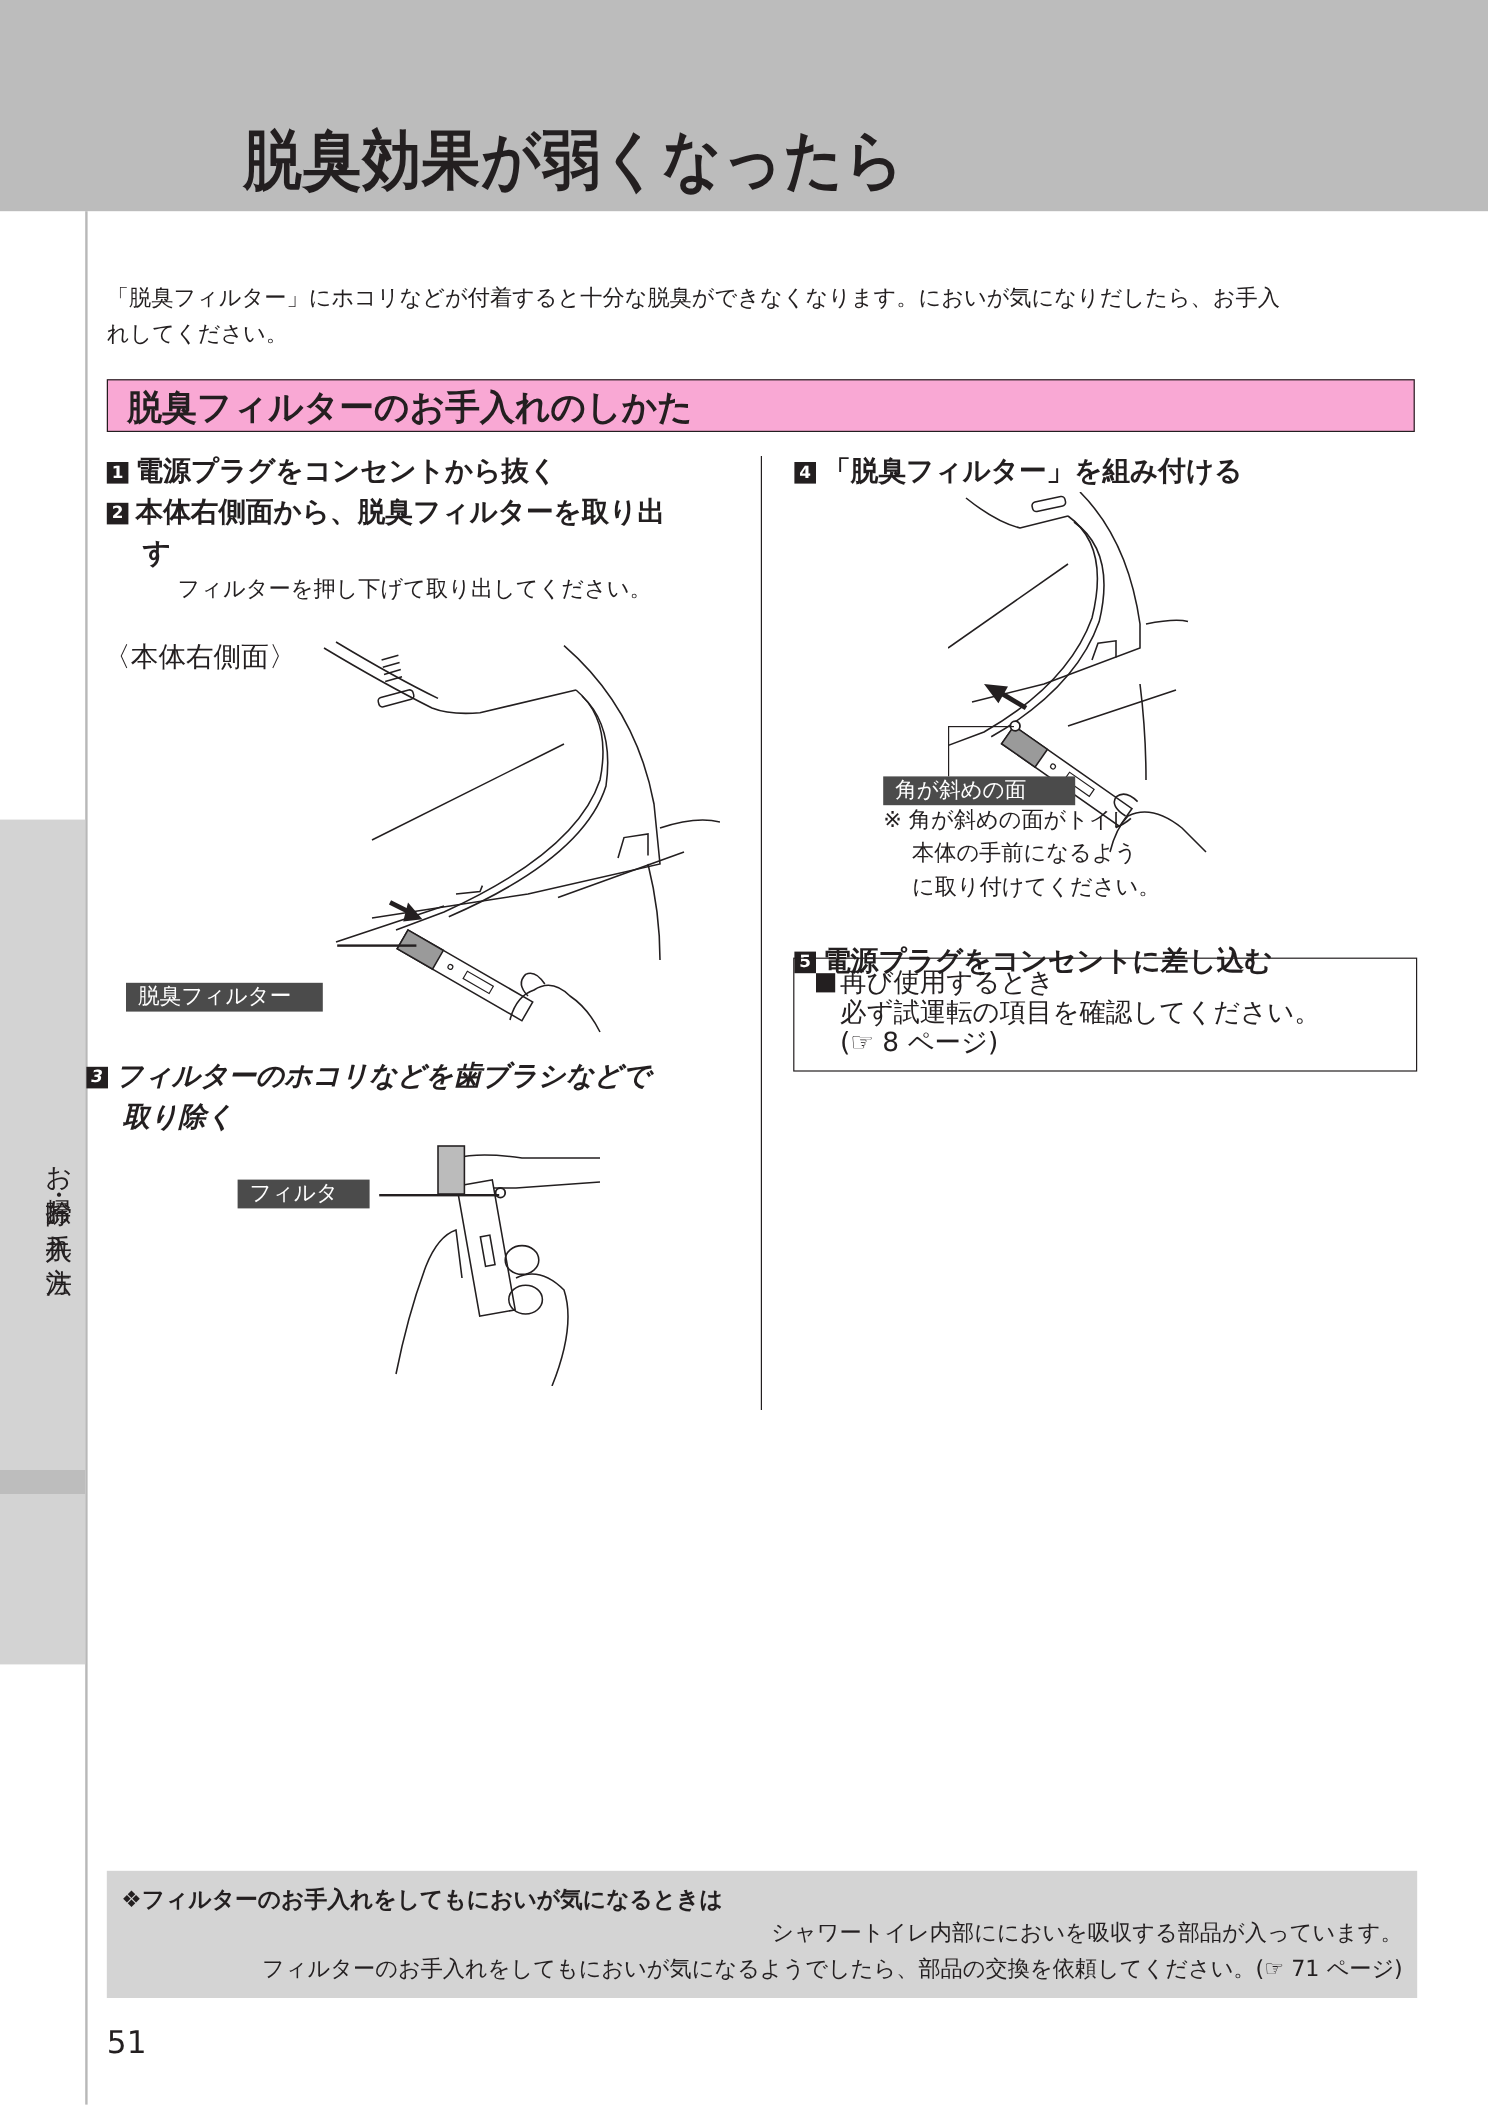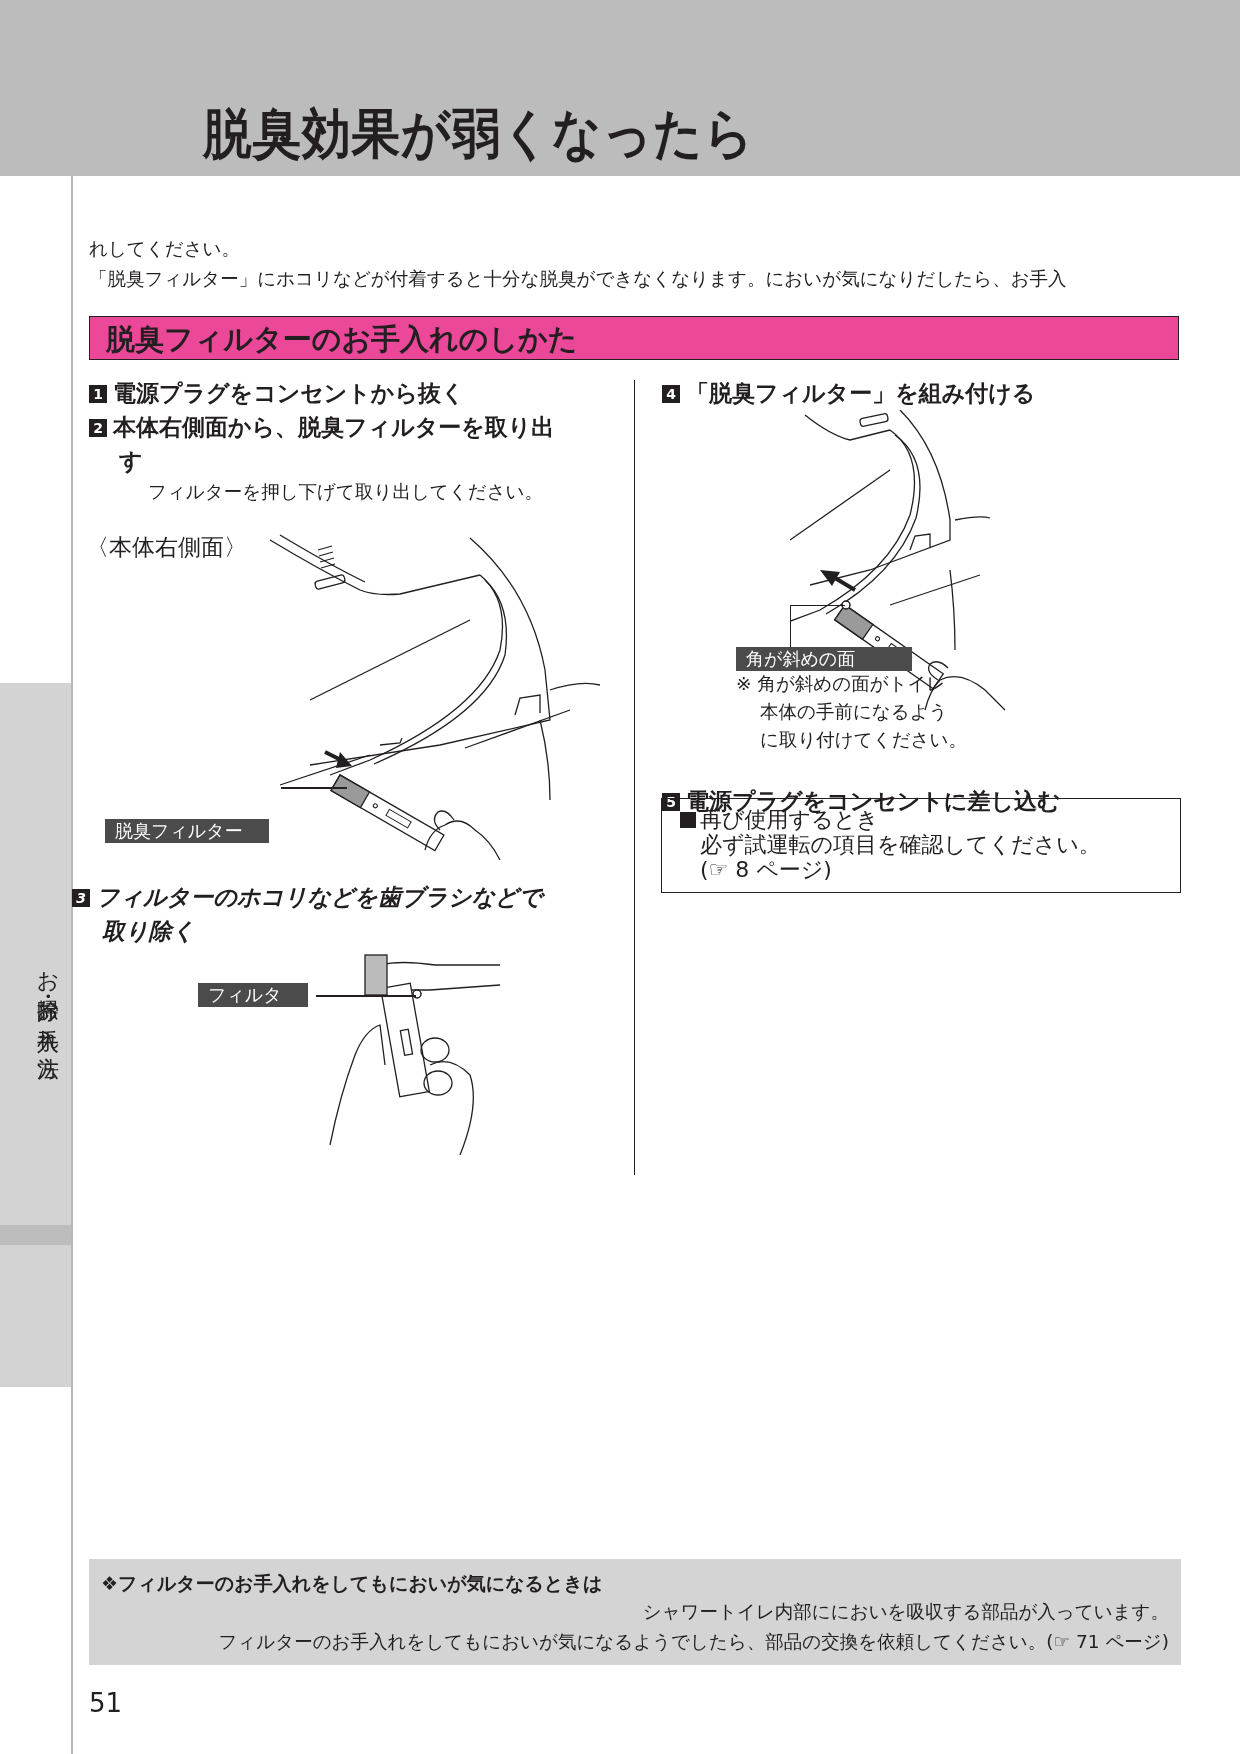--- a/index.html
+++ b/index.html
@@ -30,21 +30,21 @@
     position: absolute; left: 36px; top: 956px;
     writing-mode: vertical-rl; font-size: 22px; color: #231f20; letter-spacing: 1px;
     line-height: 24px;
   }
   .intro {
     position: absolute; left: 89px; top: 234px; width: 1100px;
     font-size: 18.5px; line-height: 30px; color: #231f20;
   }
   .section-heading {
     position: absolute; left: 89px; top: 316px; width: 1090px; height: 44px;
-    background: #ec4899; border: 1.5px solid #231f20; box-sizing: border-box;
+    background: #f9a8d4; border: 1.5px solid #231f20; box-sizing: border-box;
   }
   .section-heading span {
     position: absolute; left: 16px; top: 3px; font-size: 29px; font-weight: bold;
   }
   .col-divider {
     position: absolute; left: 634px; top: 380px; width: 1px; height: 795px; background: #231f20;
   }
   .step {
     position: absolute; font-size: 23px; font-weight: bold; line-height: 34px; color: #231f20;
   }
@@ -89,22 +89,22 @@
 
 <div class="header-band"></div>
 <div class="page-title">脱臭効果が弱くなったら</div>
 
 <div class="vline-left"></div>
 <div class="side-tab"></div>
 <div class="side-tab-band"></div>
 <div class="side-tab-text">お掃除・お手入れ方法</div>
 
 <div class="intro">
+  <div>「脱臭フィルター」にホコリなどが付着すると十分な脱臭ができなくなります。においが気になりだしたら、お手入</div>
   <div>れしてください。</div>
-  <div>「脱臭フィルター」にホコリなどが付着すると十分な脱臭ができなくなります。においが気になりだしたら、お手入</div>
 </div>
 
 <div class="section-heading">
   <span>脱臭フィルターのお手入れのしかた</span>
 </div>
 
 <div class="col-divider"></div>
 
 <div class="step" style="left:89px; top:376px;">
   <span class="num">1</span><span>電源プラグをコンセントから抜く</span>
@@ -203,21 +203,21 @@
     <circle cx="46" cy="9" r="2" fill="none" stroke="#231f20"></circle>
   </g>
   <circle cx="56" cy="195" r="4" fill="#fff" stroke="#231f20" stroke-width="1.5"></circle>
   <g fill="none" stroke="#231f20" stroke-width="1.3">
     <path d="M135 300 Q140 280 150 270 Q170 260 195 280 Q205 290 215 300"></path>
     <path d="M148 270 Q135 262 140 254 Q148 248 158 258"></path>
   </g>
 </svg>
 <div class="leader" style="left:790px; top:605px; width:55px; height:1px;"></div>
 <div class="leader" style="left:790px; top:605px; width:1px; height:42px;"></div>
-<div class="label-tag" style="left:736px; top:647px; width:176px;">角が斜めの面</div>
+<div class="label-tag" style="left:736px; top:647px; width:160px;">角が斜めの面</div>
 <div class="note" style="left:736px; top:670px;">
   <span>※ 角が斜めの面がトイレ</span>
   <span class="indent">本体の手前になるよう</span>
   <span class="indent">に取り付けてください。</span>
 </div>
 
 <div class="step" style="left:662px; top:760px;margin-top:24px;">
   <span class="num">5</span><span>電源プラグをコンセントに差し込む</span>
 </div>
 

